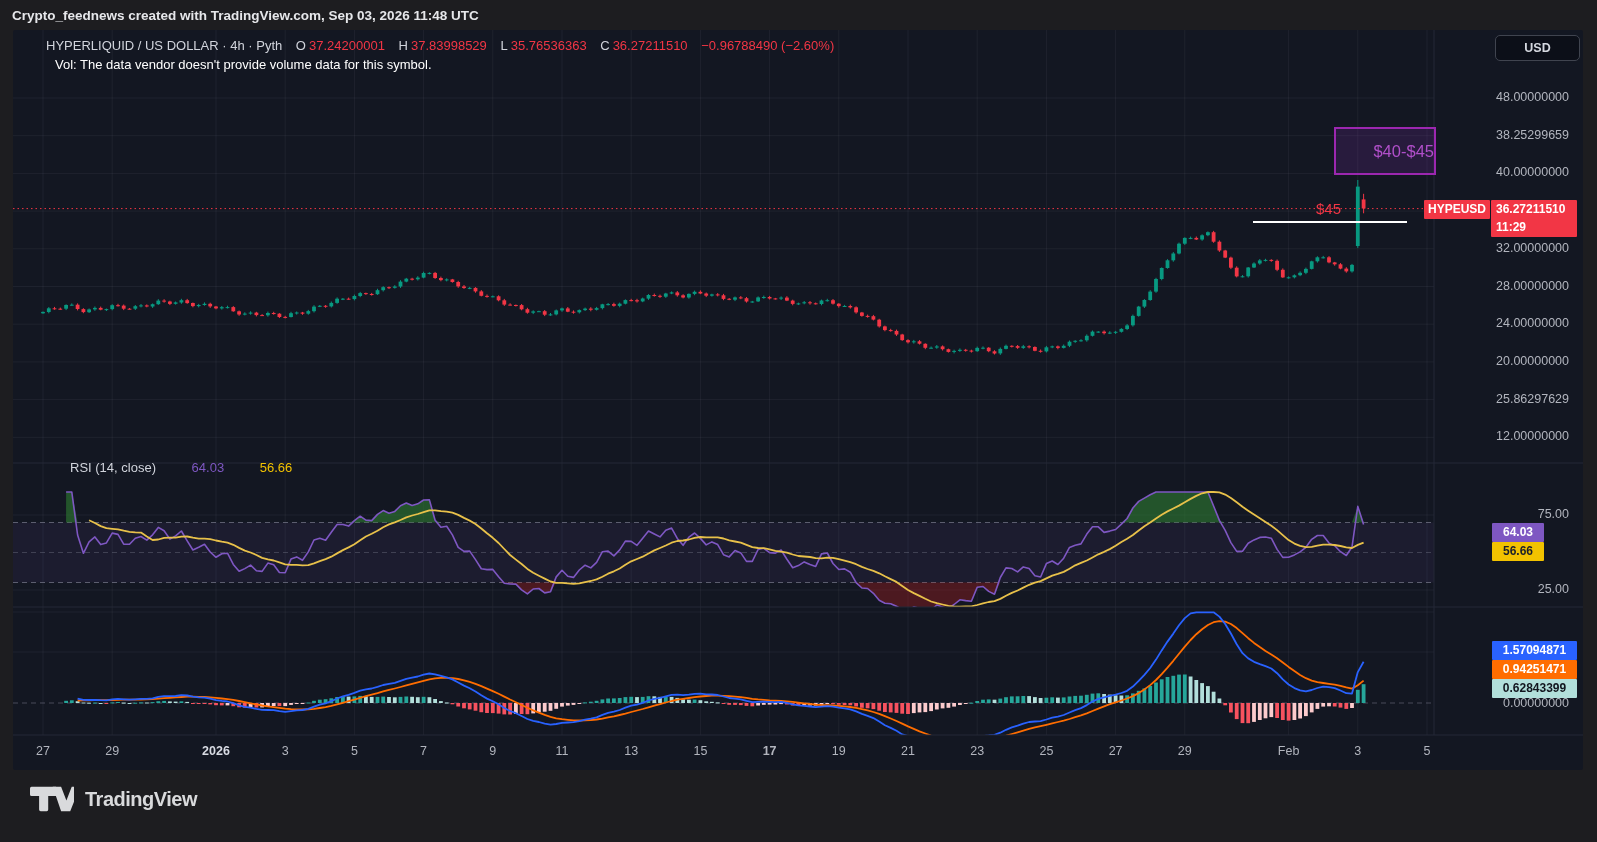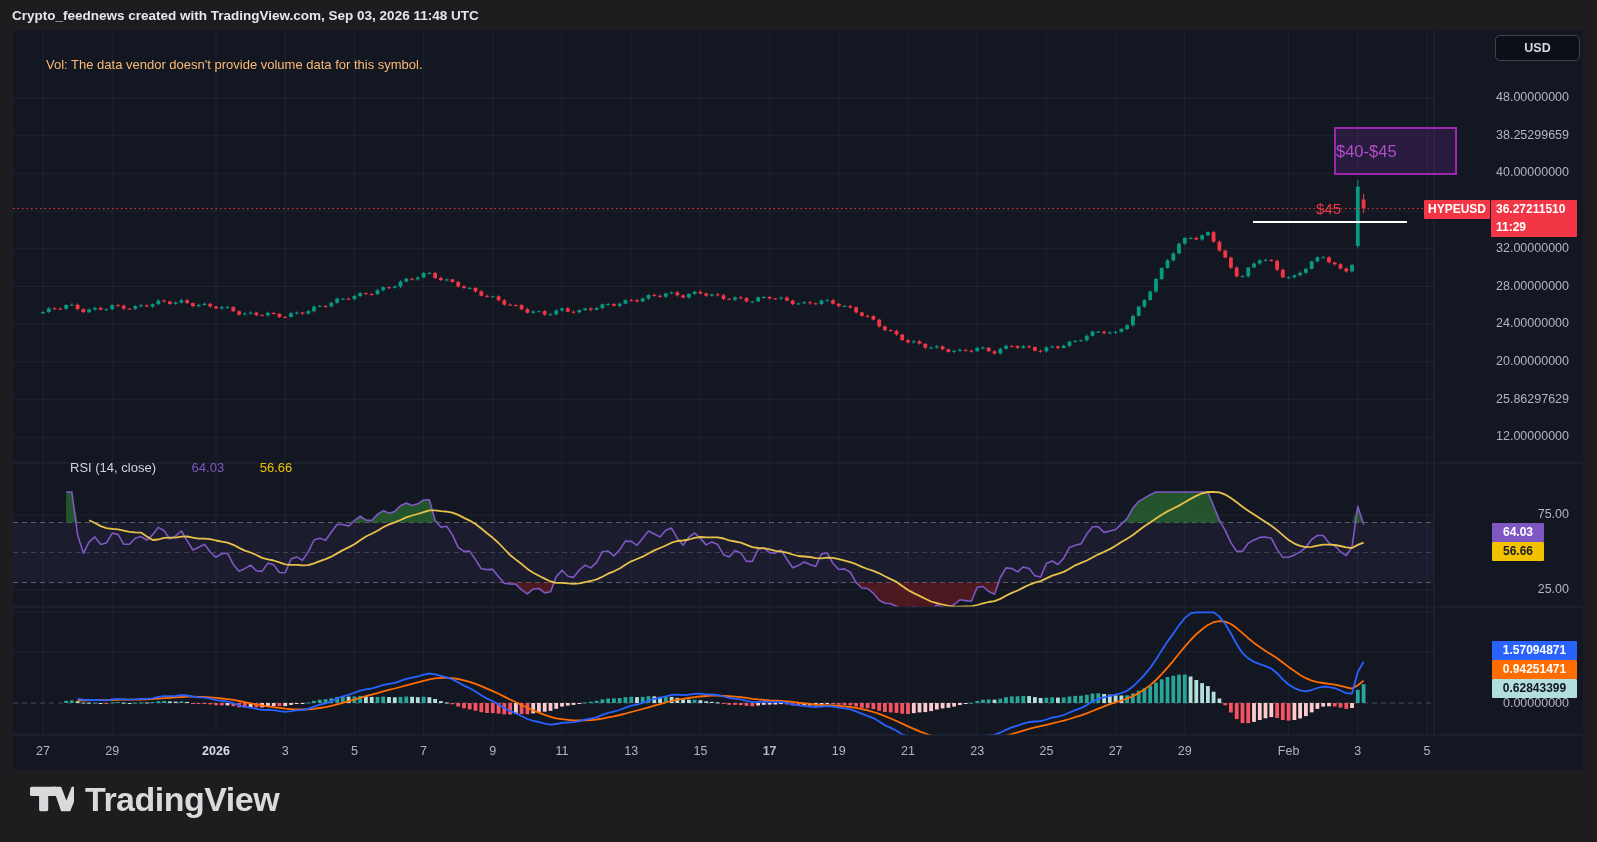--- a/index.html
+++ b/index.html
@@ -12,21 +12,21 @@
 
   
   #widget { left:13px; top:30px; width:1570px; height:740px; background:#131722; border-radius:2px; }
   #chart-svg { position:absolute; left:0; top:0; }
 
   
   #legend-row1 { left:33px; top:8px; font-size:13px; color:#d1d4dc; white-space:nowrap; }
   #legend-row1 .val { color:#f23645; }
   #legend-row1 span { margin-right:3px; }
   #legend-row1 .t { margin-right:10px; }
-  #legend-row2 { left:33px; top:27px; font-size:13px; color:#fdba74; }
+  #legend-row2 { left:42px; top:27px; font-size:13px; color:#ffffff; }
 
   
   .ytick { position:absolute; left:1424px; width:140px; text-align:right; padding-right:8px;
            font-size:12.5px; color:#b2b5be; }
   .xtick { position:absolute; width:48px; text-align:center; top:714px;
            font-size:12.5px; color:#b2b5be; }
   .xtick.bold { font-weight:700; color:#d8dbe3; }
 
   
   .badge { position:absolute; font-size:12px; font-weight:700; line-height:18px;
@@ -41,33 +41,33 @@
   #macd-badge-signal { left:1479px; top:630px; width:85px; height:19px; line-height:19px; background:#ff6d00; }
   #macd-badge-hist   { left:1479px; top:649px; width:85px; height:19px; line-height:19px; background:#b2dfdb; color:#12151e; }
 
   
   .ind-legend { position:absolute; left:33px; font-size:13px; color:#d1d4dc; white-space:nowrap; }
   .ind-legend span { margin-right:8px;margin-left:24px; }
   #rsi-legend  { top:430px; }
   #macd-legend { top:590px; }
 
   
-  #range-box { left:1321px; top:97px; width:123px; height:48px;
+  #range-box { left:1321px; top:97px; width:102px; height:48px;
                border:2px solid #9c27b0; background:rgba(118,46,160,0.22);
-               color:#b04fc9; font-size:16.5px; text-align:left; line-height:44px; }
+               color:#b04fc9; font-size:16.5px; text-align:right; line-height:44px; }
   #level-label { left:1303px; top:170px; color:#f23645; font-size:15px; font-weight:400; }
 
   
   #usd-button { left:1495px; top:35px; width:85px; height:26px; background:#0c0f18;
                 border:1px solid #40444f; border-radius:5px; color:#d5d8df;
                 font-size:12.5px; font-weight:700; text-align:center; line-height:24px; cursor:pointer; }
 
   
   #footer { left:30px; top:783px; height:32px; display:flex; align-items:center; color:#d9dadc; }
-  #footer .word { font-size:34px; font-weight:700; margin-left:11px; letter-spacing:-0.5px; }
+  #footer .word { font-size:20px; font-weight:700; margin-left:11px; letter-spacing:-0.5px; }
 </style>
 </head>
 <body>
 
 <div class="abs" id="attribution">Crypto_feednews created with TradingView.com, Sep 03, 2026 11:48 UTC</div>
 
 <div class="abs" id="widget">
 
   <svg id="chart-svg" width="1570" height="740">
     <defs>
@@ -825,20 +825,28 @@
     <g id="g-overlays">
       <line x1="0" y1="178.6" x2="1421" y2="178.6" stroke="#f23645" stroke-width="1" stroke-dasharray="1.5,3"></line>
       <line x1="1240" y1="192" x2="1394" y2="192" stroke="#ffffff" stroke-width="2"></line>
       <line x1="0" y1="433" x2="1570" y2="433" stroke="#242836" stroke-width="1"></line>
       <line x1="0" y1="577" x2="1570" y2="577" stroke="#242836" stroke-width="1"></line>
       <line x1="0" y1="705" x2="1570" y2="705" stroke="#242836" stroke-width="1"></line>
       <line x1="1421" y1="0" x2="1421" y2="705" stroke="#242836" stroke-width="1"></line>
     </g>
   </svg>
 
+  <div class="abs" id="legend-row1">
+    <span class="t">HYPERLIQUID / US DOLLAR · 4h · Pyth</span>
+    <span>O</span><span class="val t">37.24200001</span>
+    <span>H</span><span class="val t">37.83998529</span>
+    <span>L</span><span class="val t">35.76536363</span>
+    <span>C</span><span class="val t">36.27211510</span>
+    <span class="val">−0.96788490 (−2.60%)</span>
+  </div>
   <div class="abs" id="legend-row2">Vol: The data vendor doesn't provide volume data for this symbol.</div>
 
   <div class="abs ind-legend" id="rsi-legend">
     <span>RSI (14, close)</span>
     <span style="color:#7e57c2">64.03</span>
     <span style="color:#f2c200">56.66</span>
   </div>
 
   <div class="abs" id="range-box">$40-$45</div>
   <div class="abs" id="level-label">$45</div>

